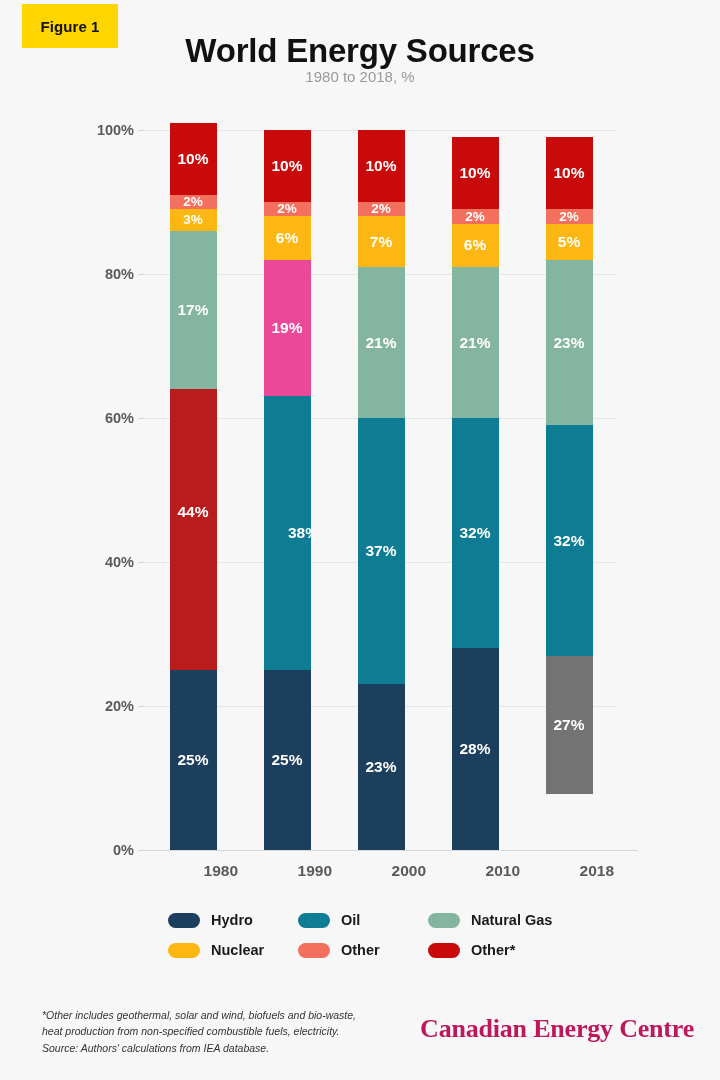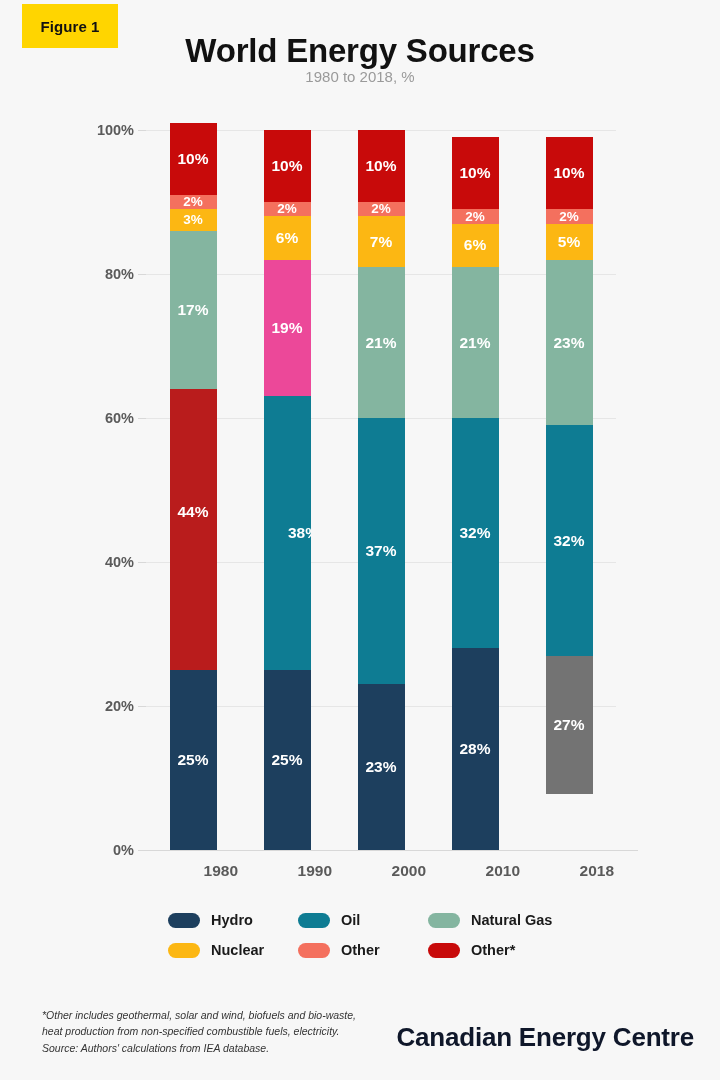--- a/index.html
+++ b/index.html
@@ -101,24 +101,23 @@
 
   
   .footnote {
     position: absolute; left: 30px; top: 1007px; width: 360px;
     font-size: 10.5px; font-style: italic; color: #333;
     line-height: 1.55;
     margin-left: 12px;
   }
   .brand {
     position: absolute; right: 26px; top: 1014px;
-    font-family: Liberation Sans, sans-serif;
-    font-size: 26px; font-weight: bold; color: #0f172a;
+    font-family: Liberation Serif, serif;
+    font-size: 26px; font-weight: bold; color: #be185d;
     letter-spacing: -0.2px;
-    margin-top: 8px;
   }
 </style>
 </head>
 <body>
 
 <div id="root">
 
   <div class="fig-badge">
     <span>Figure 1</span>
   </div>

